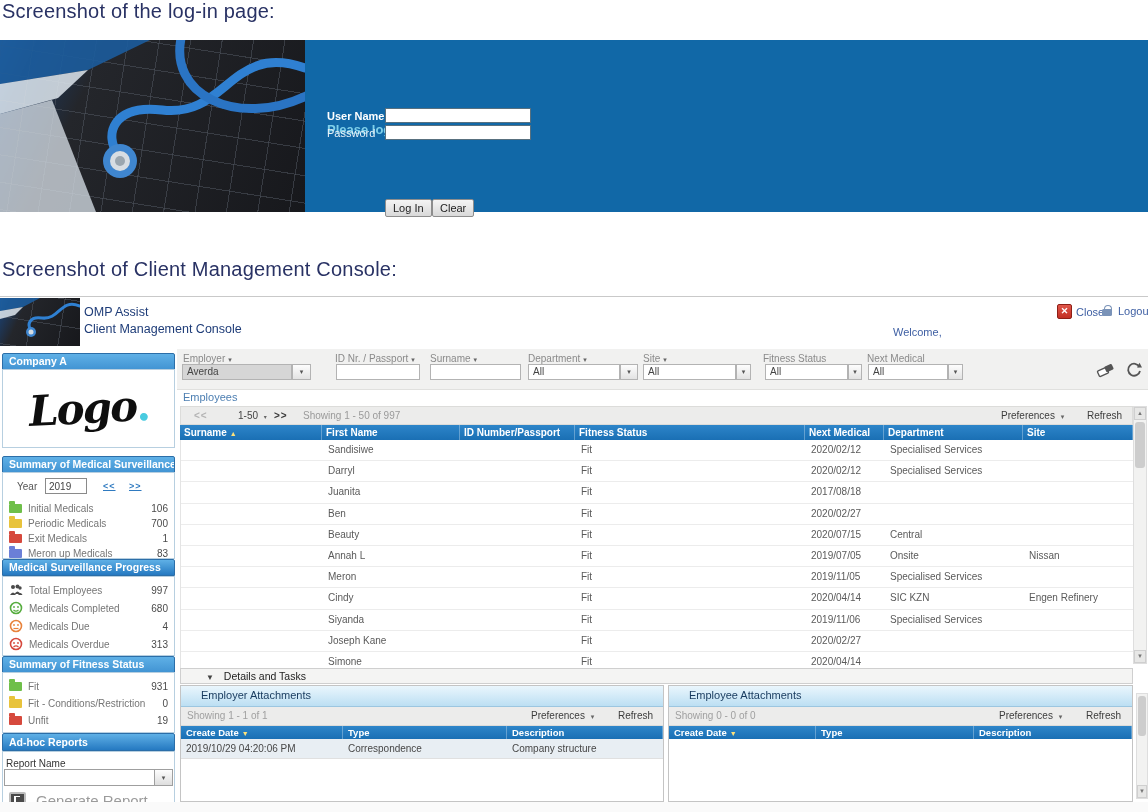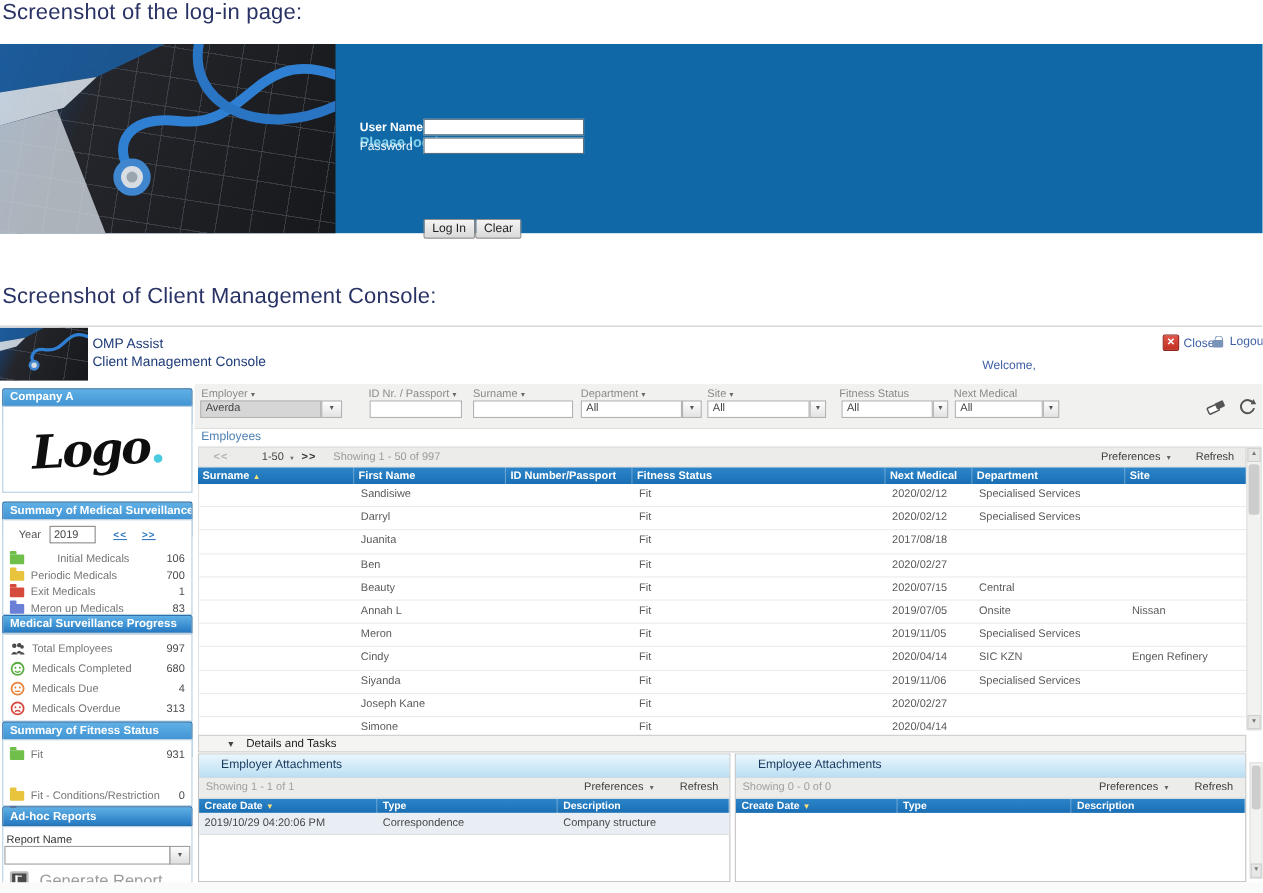--- a/index.html
+++ b/index.html
@@ -231,21 +231,21 @@
 
       <div class="side-bar-hdr" id="sec1-bar">Summary of Medical Surveillance</div>
       <div class="side-box" id="sec1-box">
         <div class="year-row">
           <span class="year-lbl">Year</span>
           <input id="year-input" value="2019" style="">
           <span class="yr-link" id="yr-prev">&lt;&lt;</span>
           <span class="yr-link" id="yr-next">&gt;&gt;</span>
         </div>
         <div class="stat-list" style="top:28px;">
-          <div class="stat-row" style="height:15px;gap:24px;">
+          <div class="stat-row" style="height:15px;">
             <span class="folder f-green"></span>
             <span class="stat-lbl">Initial Medicals</span>
             <span class="stat-val">106</span>
           </div>
           <div class="stat-row" style="height:15px;">
             <span class="folder f-yellow"></span>
             <span class="stat-lbl">Periodic Medicals</span>
             <span class="stat-val">700</span>
           </div>
           <div class="stat-row" style="height:15px;">
@@ -310,21 +310,21 @@
       </div>
 
       <div class="side-bar-hdr" id="sec3-bar">Summary of Fitness Status</div>
       <div class="side-box" id="sec3-box">
         <div class="stat-list" style="top:5px;">
           <div class="stat-row" style="height:17px;">
             <span class="folder f-green"></span>
             <span class="stat-lbl">Fit</span>
             <span class="stat-val">931</span>
           </div>
-          <div class="stat-row" style="height:17px;margin-top:20px;">
+          <div class="stat-row" style="height:17px;">
             <span class="folder f-yellow"></span>
             <span class="stat-lbl">Fit - Conditions/Restriction</span>
             <span class="stat-val">0</span>
           </div>
           <div class="stat-row" style="height:17px;">
             <span class="folder f-red"></span>
             <span class="stat-lbl">Unfit</span>
             <span class="stat-val">19</span>
           </div>
         </div>

